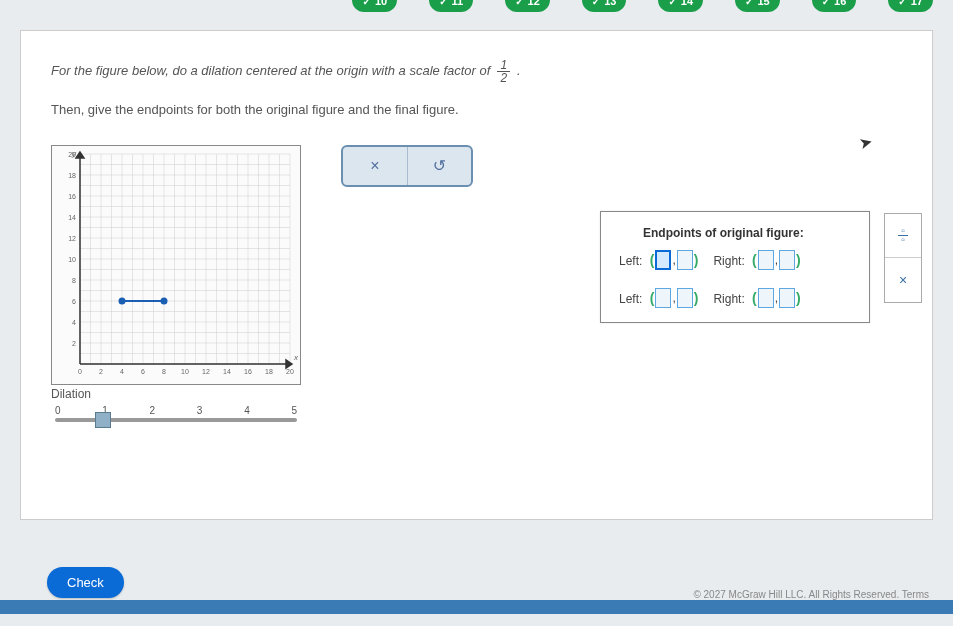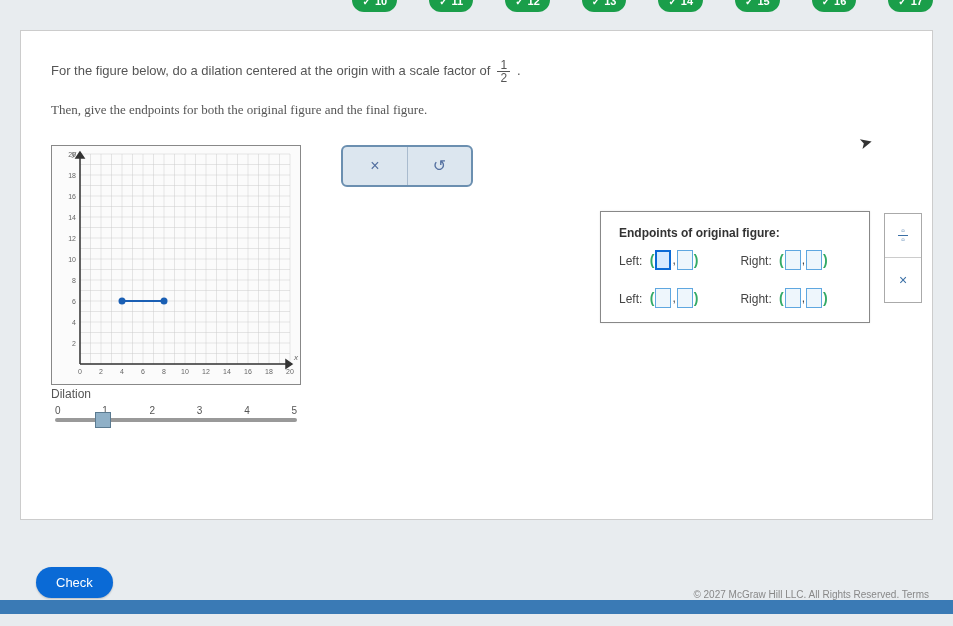--- a/index.html
+++ b/index.html
@@ -45,33 +45,33 @@
       border: 1px solid #ccc;
       padding: 28px 30px 20px;
       position: relative;
       min-height: 490px;
     }
     .question-text {
       font-size: 13px;
       color: #555;
       line-height: 1.6;
     }
-    .question-line1 { display: flex; align-items: center; gap: 4px; }
+    .question-line1 { display: flex; align-items: center; gap: 4px; font-style: italic; }
     .fraction {
       display: inline-flex;
       flex-direction: column;
       align-items: center;
       font-size: 12px;
       line-height: 1;
       margin: 0 3px;
       vertical-align: middle;
     }
     .fraction .num { border-bottom: 1px solid #555; padding: 0 3px; }
     .fraction .den { padding: 0 3px; }
-    .question-line2 { margin-top: 16px; font-family: Liberation Serif, serif; }
+    .question-line2 { margin-top: 16px; }
     .work-area {
       display: flex;
       gap: 30px;
       margin-top: 24px;
       align-items: flex-start;
     }
     .graph-container {
       border: 1px solid #888;
       background: #fafafa;
       width: 250px;
@@ -129,24 +129,24 @@
     .endpoints-panel {
       position: absolute;
       right: 62px;
       top: 180px;
       border: 1px solid #888;
       background: white;
       padding: 14px 18px;
       width: 270px;
       box-shadow: 0 0 2px rgba(0,0,0,0.1);
     }
-    .panel-title { font-size: 12px; font-weight: bold; color: #333; margin-bottom: 10px; }
+    .panel-title { font-size: 12px; font-weight: bold; color: #333; margin-bottom: 10px; margin-left: 24px; }
     .panel-row {
       display: flex;
-      gap: 42px;
+      gap: 15px;
       font-size: 12px;
       color: #444;
       margin-bottom: 18px;
       align-items: flex-end;
     }
     .panel-row:last-child { margin-bottom: 0; }
     .pair-input {
       display: inline-flex;
       align-items: center;
       gap: 1px;
@@ -187,21 +187,21 @@
       display: flex;
       flex-direction: column;
       align-items: center;
       font-size: 10px;
       line-height: 1;
     }
     .mini-frac .t { border-bottom: 1px solid #3a6fa5; width: 10px; height: 8px; display: flex; justify-content: center; align-items: center;}
     .mini-frac .b { width: 10px; height: 8px; display: flex; justify-content: center; align-items: center;}
     .check-button {
       position: absolute;
-      left: 36px;
+      left: 47px;
       bottom: 28px;
       background: #0a6ad6;
       color: white;
       border: none;
       border-radius: 16px;
       padding: 8px 20px;
       font-size: 13px;
       cursor: pointer;
       box-shadow: 0 1px 2px rgba(0,0,0,0.2);
     }

